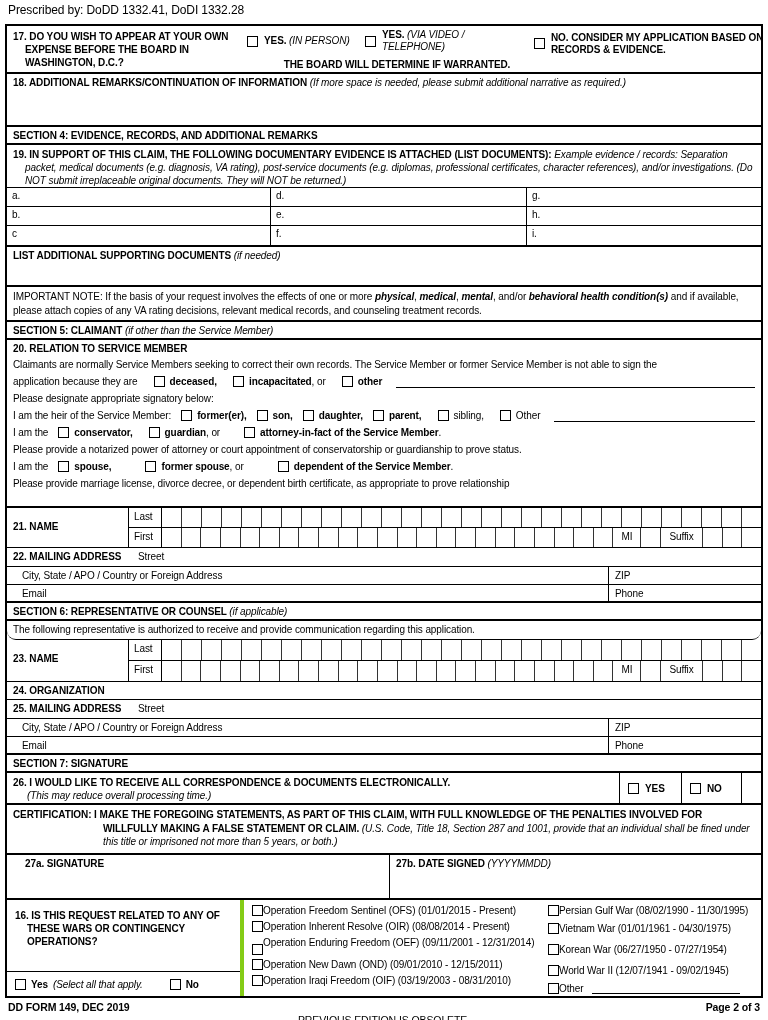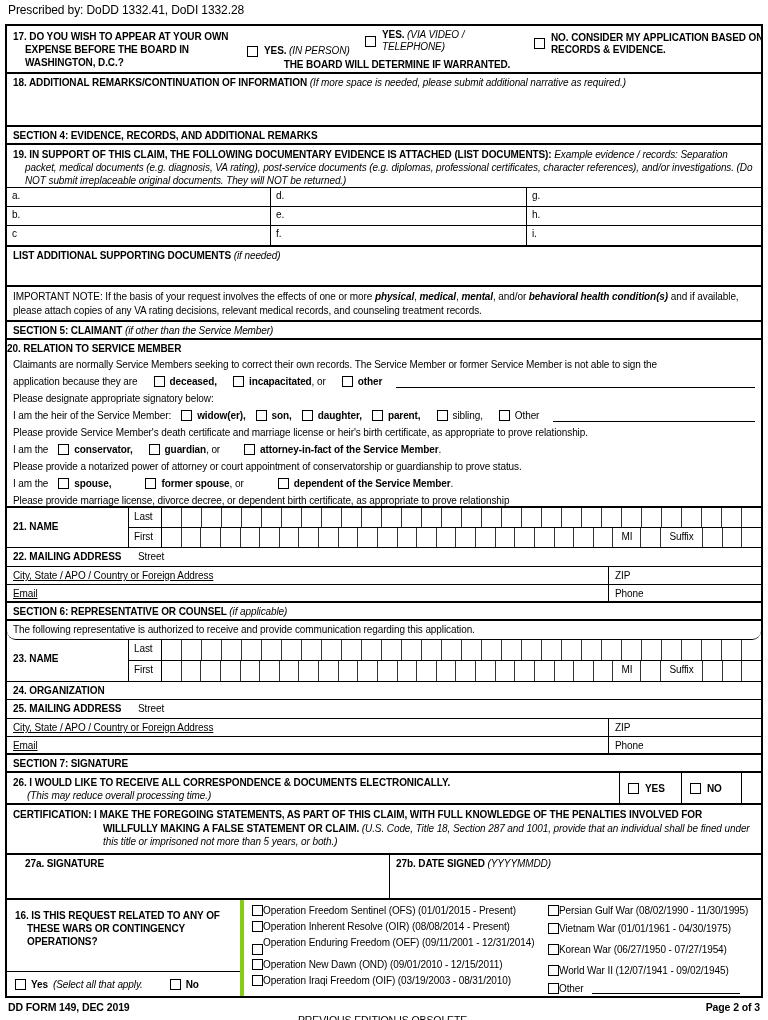--- a/index.html
+++ b/index.html
@@ -26,42 +26,42 @@
   
   .r19 { height:43px; padding:3px 6px 0 18px; text-indent:-12px; line-height:13px; }
   .grid { display:grid; grid-template-columns:264px 256px 1fr; border-bottom:2px solid #000; }
   .gcell { height:19px; border-right:1px solid #000; border-bottom:1px solid #000; padding:2px 0 0 5px; }
   .gcell.ge { border-right:none; }
   .gcell.gb { border-bottom:none; }
   .rlist { height:40px; padding:3px 6px; }
   .rnote { height:35px; padding:3px 6px 0; line-height:14px; }
   
   .r20 { height:168px; }
-  .q20h { height:16px; padding:3px 0 0 0; font-weight:bold; }
+  .q20h { height:16px; padding:3px 0 0 6px; font-weight:bold; }
   .ln { height:17px; line-height:17px; padding-left:6px; white-space:nowrap; overflow:hidden; display:flex; align-items:center; }
   .ln .cb { margin:0 5px 0 16px; }
   .ln .cb.sm { margin-left:10px; }
   .blank { display:inline-block; border-bottom:1px solid #000; height:13px; margin-left:14px; }
   
   .namerow { height:40px; display:flex; }
   .nlabel { width:122px; border-right:1px solid #000; font-weight:bold; padding:13px 0 0 6px; }
   .nrows { flex:1; display:flex; flex-direction:column; }
   .nrow { flex:1; display:flex; border-bottom:1px solid #000; }
   .nrow:last-child { border-bottom:none; }
   .nlf { width:33px; border-right:1px solid #000; padding:3px 0 0 5px; }
   .comb { flex:1; display:flex; }
   .comb i { flex:1; border-right:1px solid #333; font-style:normal; }
   .comb i:last-child { border-right:none; }
   .mi,.suf { flex:none; text-align:center; padding-top:3px; border-right:1px solid #333; }
   .mi { width:28px; } .suf { width:42px; }
   
   .raddr { height:19px; padding:3px 6px; }
   .raddr .sub { margin-left:14px; }
   .split { height:18px; display:flex; }
-  .split .lft { flex:1; padding:3px 6px;text-decoration:underline; }
+  .split .lft { flex:1; padding:3px 15px; }
   .split .rgt { width:153px; border-left:1px solid #000; padding:3px 6px; }
   .rrep { height:19px; padding:3px 6px;border-radius:9px; }
   .rorg { height:18px; padding:3px 6px; font-weight:bold; }
   
   .r26 { height:32px; display:flex; }
   .q26t { flex:1; padding:3px 6px; line-height:13px; }
   .q26t .i { display:block; padding-left:14px; }
   .yn { border-left:1px solid #000; display:flex; align-items:center; gap:6px; padding-left:8px; font-weight:bold; }
   .yn1 { width:62px; } .yn2 { width:60px; } .ynpad { width:20px; border-left:1px solid #000; }
   
@@ -89,21 +89,21 @@
 </style>
 </head>
 <body>
 
 <div class="presc">Prescribed by: DoDD 1332.41, DoDI 1332.28</div>
 
 <div class="form">
 
   <div class="row thick r17">
     <div class="q17label">17. DO YOU WISH TO APPEAR AT YOUR OWN EXPENSE BEFORE THE BOARD IN WASHINGTON, D.C.?</div>
-    <div class="opt" style="left:240px; top:19px;justify-content:space-between;">
+    <div class="opt" style="left:240px; top:9px;justify-content:space-between;">
       <span class="cb"></span>
       <span><b>YES.</b> <span class="i">(IN PERSON)</span></span>
     </div>
     <div class="opt" style="left:358px; top:3px; width:132px;">
       <span class="cb" style="margin-top:7px;"></span>
       <span><b>YES.</b> <span class="i">(VIA VIDEO / TELEPHONE)</span></span>
     </div>
     <div class="opt" style="left:527px; top:6px; width:232px;">
       <span class="cb" style="margin-top:6px;"></span>
       <b>NO.  CONSIDER MY APPLICATION BASED ON RECORDS &amp; EVIDENCE.</b>
@@ -162,36 +162,33 @@
       <span class="cb"></span>
         <b>other</b>
       <span class="blank" style="flex:1; margin-right:6px;"></span>
     </div>
     <div class="ln">
         <span>Please designate appropriate signatory below:</span>
       </div>
     <div class="ln">
       <span>I am the heir of the Service Member:</span>
       <span class="cb sm"></span>
-        <b>widow(er),</b>
+        <b>former(er),</b>
       <span class="cb sm"></span>
         <b>son,</b>
       <span class="cb sm"></span>
         <b>daughter,</b>
       <span class="cb sm"></span>
         <b>parent,</b>
       <span class="cb"></span>
         <span>sibling,</span>
       <span class="cb"></span>
         <span>Other</span>
       <span class="blank" style="flex:1; margin-right:6px;"></span>
     </div>
-    <div class="ln">
-        <span>Please provide Service Member's death certificate and marriage license or heir's birth certificate, as appropriate to prove relationship.</span>
-      </div>
     <div class="ln">
       <span>I am the</span>
       <span class="cb sm"></span>
         <b>conservator,</b>
       <span class="cb"></span>
         <b>guardian</b>
         <span>, or</span>
       <span class="cb" style="margin-left:24px;"></span>
         <b>attorney-in-fact of the Service Member</b>
         <span>.</span>

